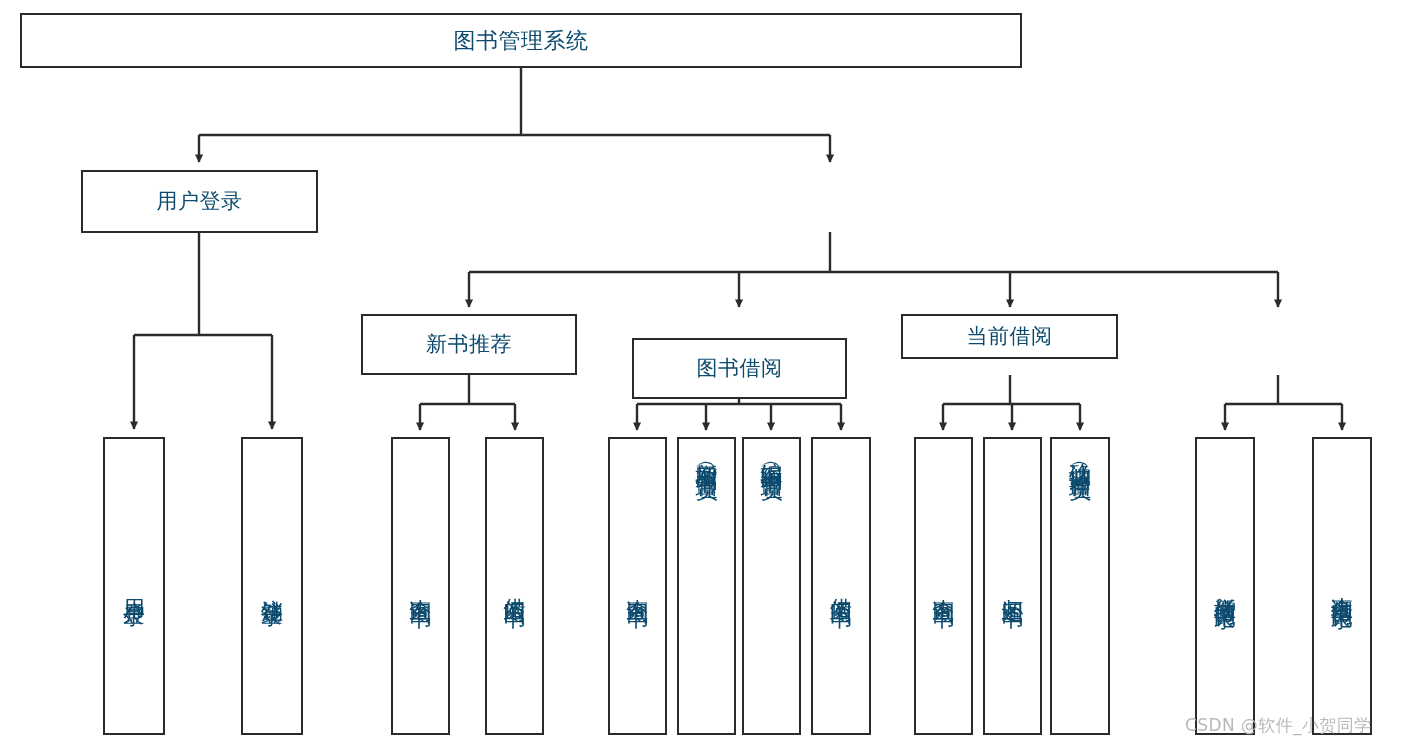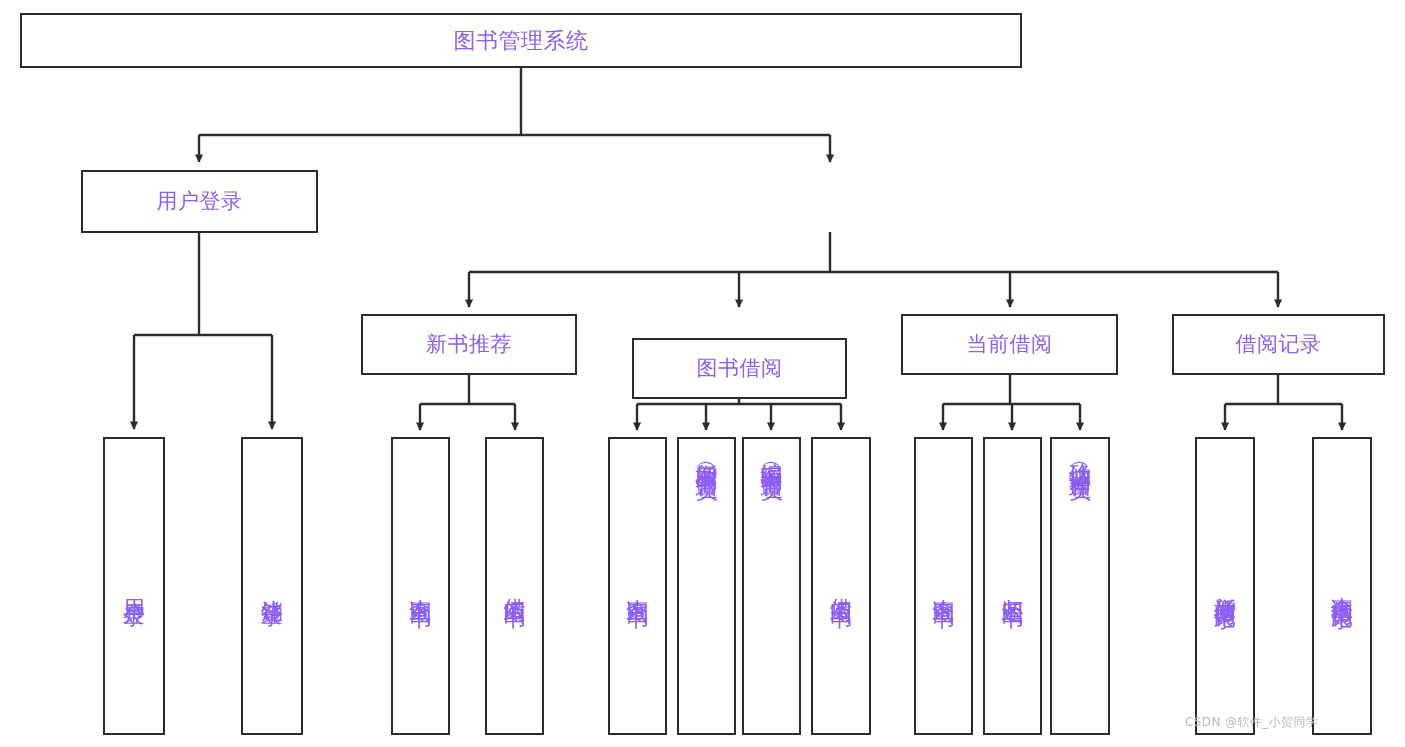--- a/index.html
+++ b/index.html
@@ -26,21 +26,21 @@
     pointer-events: none;
   }
   .node {
     position: absolute;
     box-sizing: border-box;
     border: 2.4px solid #2b2b2b;
     background: #ffffff;
     display: flex;
     align-items: center;
     justify-content: center;
-    color: #8b5cf6;
+    color: #0c4a6e;
   }
   .node .label {
     display: block;
     text-align: center;
     line-height: 1.26;
     letter-spacing: 0.5px;
   }
   
   .h-node .label {
     writing-mode: horizontal-tb;
@@ -64,21 +64,21 @@
     padding-top: 6px;
   }
   .v-node.center-text {
     align-items: center;
     padding-top: 0;
   }
   #watermark {
     position: absolute;
     left: 1185px;
     top: 714px;
-    font-size: 12px;
+    font-size: 17px;
     color: #b9b9b9;
     letter-spacing: 0.4px;
     white-space: nowrap;
     font-family: "DejaVu Sans", "Liberation Sans", sans-serif;
   }
 </style>
 </head>
 <body>
 
 <div id="canvas">
@@ -140,25 +140,22 @@
   <div class="node h-node" style="left:81px; top:170px; width:237px; height:63px;">
     <span class="label">用户登录</span>
   </div>
 
   <div class="node h-node" style="left:361px; top:314px; width:216px; height:61px;">
     <span class="label">新书推荐</span>
   </div>
   <div class="node h-node" style="left:632px; top:314px; width:215px; height:61px;margin-top:24px;">
     <span class="label">图书借阅</span>
   </div>
-  <div class="node h-node" style="left:901px; top:314px; width:217px; height:61px;">
+  <div class="node h-node" style="left:901px; top:314px; width:217px; height:45px;">
     <span class="label">当前借阅</span>
-  </div>
-  <div class="node h-node" style="left:1172px; top:314px; width:213px; height:61px;">
-    <span class="label">借阅记录</span>
   </div>
 
   <div class="node v-node center-text" style="left:103px; top:437px; width:62px; height:298px;">
     <span class="label">用户登录</span>
   </div>
   <div class="node v-node center-text" style="left:241px; top:437px; width:62px; height:298px;">
     <span class="label">注销登录</span>
   </div>
 
   <div class="node v-node center-text" style="left:391px; top:437px; width:59px; height:298px;">

